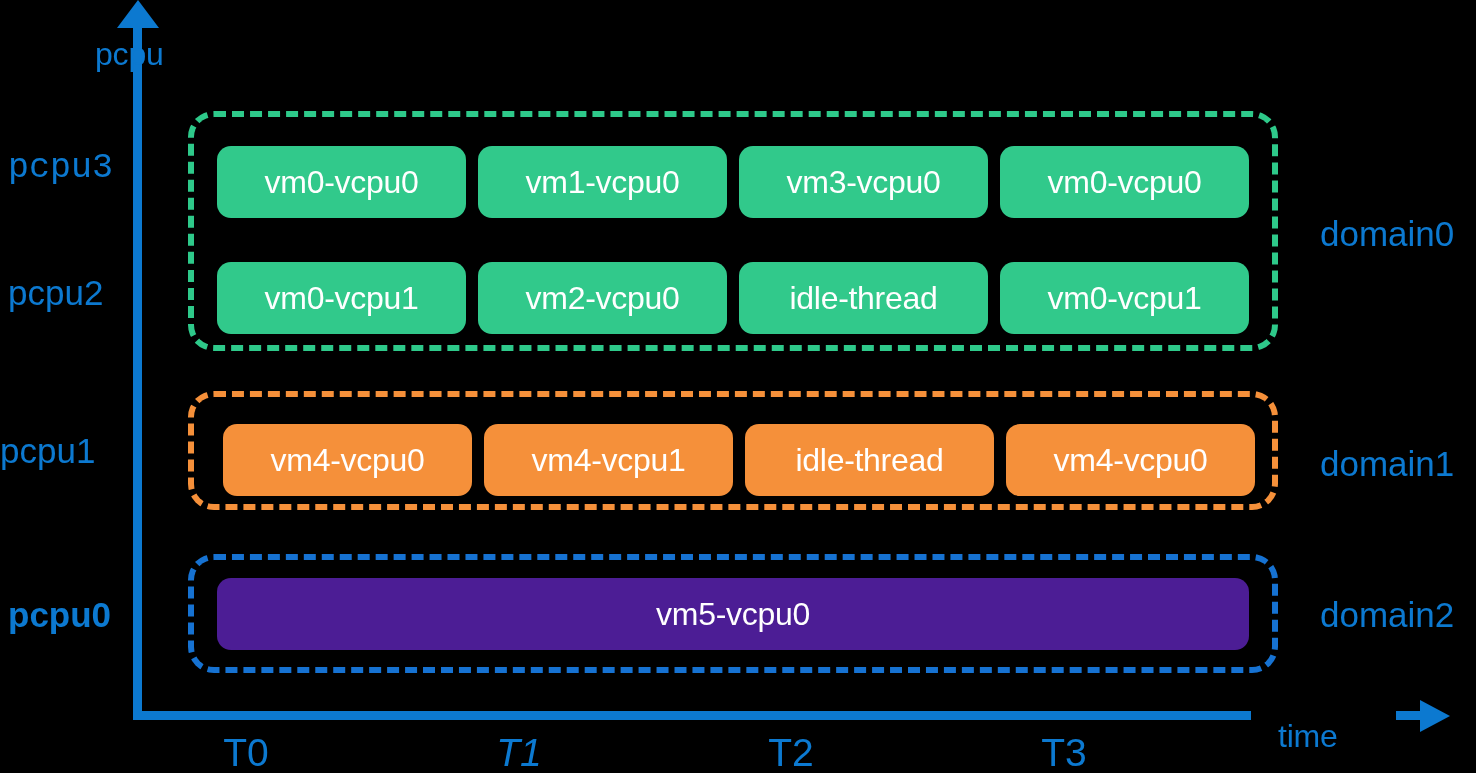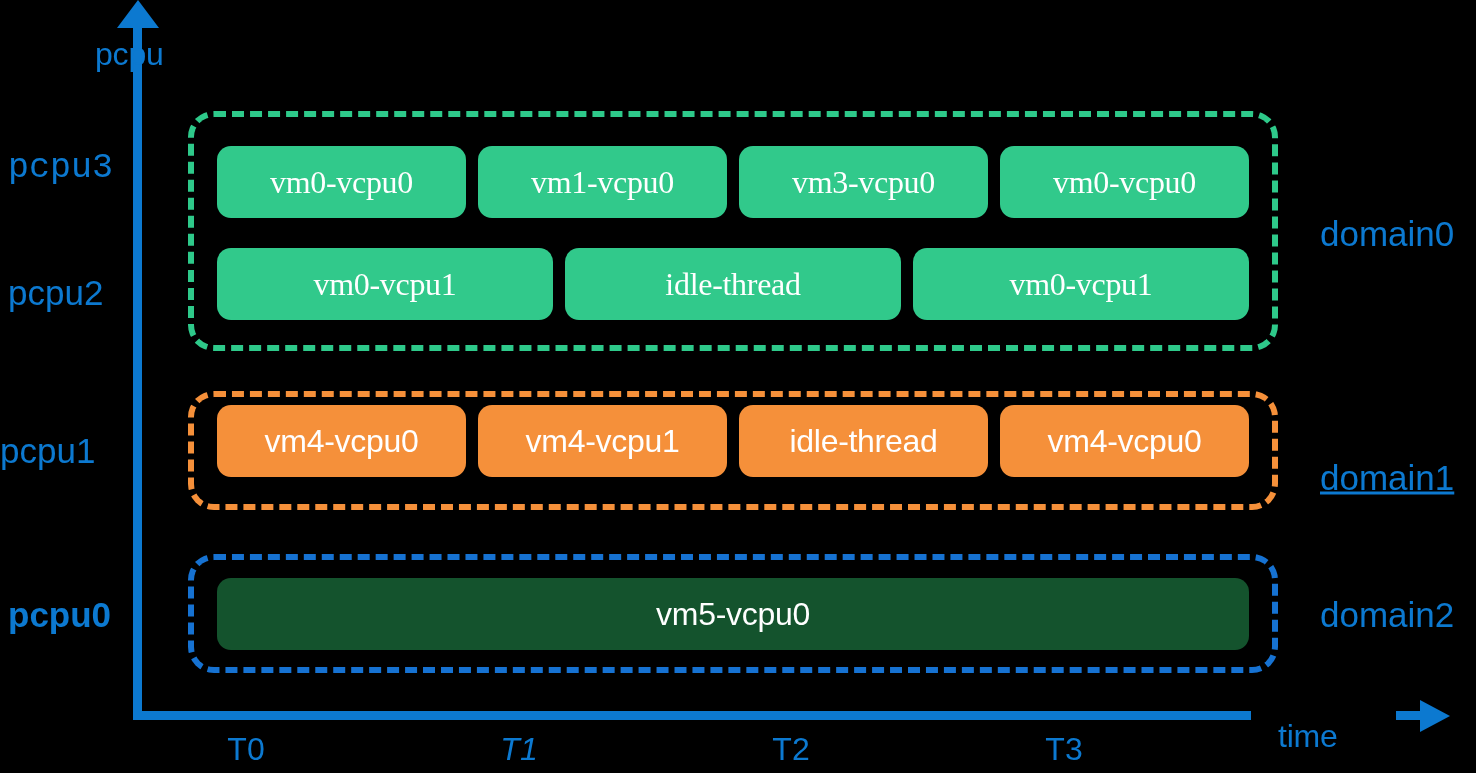--- a/index.html
+++ b/index.html
@@ -30,47 +30,47 @@
 
   
   .axis-label{
     position:absolute;color:#0c79d0;font-size:32px;font-weight:400;
     letter-spacing:-0.2px;white-space:nowrap;line-height:1;
   }
   #label-pcpu{left:95px;top:38px;}
   #label-time{left:1278px;top:692px;margin-top:28px;}
 
   .tick-label{
-    position:absolute;color:#0c79d0;font-size:32px;white-space:nowrap;
+    position:absolute;color:#0c79d0;font-size:39px;white-space:nowrap;
     line-height:1;text-align:left;transform:translateX(-50%);
   }
   .ytick{position:absolute;color:#0c79d0;font-size:35px;white-space:nowrap;
          line-height:1;transform:translateY(-50%);}
 
   
   .domain-box{position:absolute;border-style:dashed;border-width:6px;border-radius:26px;box-sizing:border-box;}
   #domain-box-0{left:188px;top:111px;width:1090px;height:240px;border-color:#2ec98a;}
   #domain-box-1{left:188px;top:391px;width:1090px;height:119px;border-color:#f5903a;}
   #domain-box-2{left:188px;top:554px;width:1090px;height:119px;border-color:#1672d2;}
 
   
   .row{position:absolute;left:217px;width:1032px;height:72px;display:flex;gap:12px;}
   #row-pcpu3{top:146px;}
-  #row-pcpu2{top:248px;}
-  #row-pcpu1{top:405px;}
+  #row-pcpu2{top:262px;}
+  #row-pcpu1{top:424px;margin-left:6px;}
   #row-pcpu0{top:578px;}
 
   .cell{
     flex:1 1 0;height:72px;border-radius:14px;
     display:flex;align-items:center;justify-content:center;
     color:#ffffff;font-size:32px;letter-spacing:-0.3px;white-space:nowrap;
   }
-  .cell.green{background:#31c98b;font-family:Liberation Serif, serif;}
+  .cell.green{background:#31c98b;}
   .cell.orange{background:#f5903a;}
-  .cell.blue{background:#14532d;flex:1 1 100%;}
+  .cell.blue{background:#4c1d95;flex:1 1 100%;}
 
   
   .domain-label{
     position:absolute;color:#0c79d0;font-size:35px;white-space:nowrap;line-height:1;
     transform:translateY(-50%);left:1320px;
   }
 </style>
 </head>
 <body>
 
@@ -102,32 +102,33 @@
 
   <div class="row" id="row-pcpu3">
     <div class="cell green">vm0-vcpu0</div>
     <div class="cell green">vm1-vcpu0</div>
     <div class="cell green">vm3-vcpu0</div>
     <div class="cell green">vm0-vcpu0</div>
   </div>
 
   <div class="row" id="row-pcpu2">
     <div class="cell green">vm0-vcpu1</div>
+    <div class="cell green">vm2-vcpu0</div>
     <div class="cell green">idle-thread</div>
     <div class="cell green">vm0-vcpu1</div>
   </div>
 
   <div class="row" id="row-pcpu1">
     <div class="cell orange">vm4-vcpu0</div>
     <div class="cell orange">vm4-vcpu1</div>
     <div class="cell orange">idle-thread</div>
     <div class="cell orange">vm4-vcpu0</div>
   </div>
 
   <div class="row" id="row-pcpu0">
     <div class="cell blue">vm5-vcpu0</div>
   </div>
 
   <div class="domain-label" style="top:233px;">domain0</div>
-  <div class="domain-label" style="top:477px;text-decoration:underline;">domain1</div>
+  <div class="domain-label" style="top:463px;">domain1</div>
   <div class="domain-label" style="top:614px;">domain2</div>
 
 </div>
 
 </body></html>

